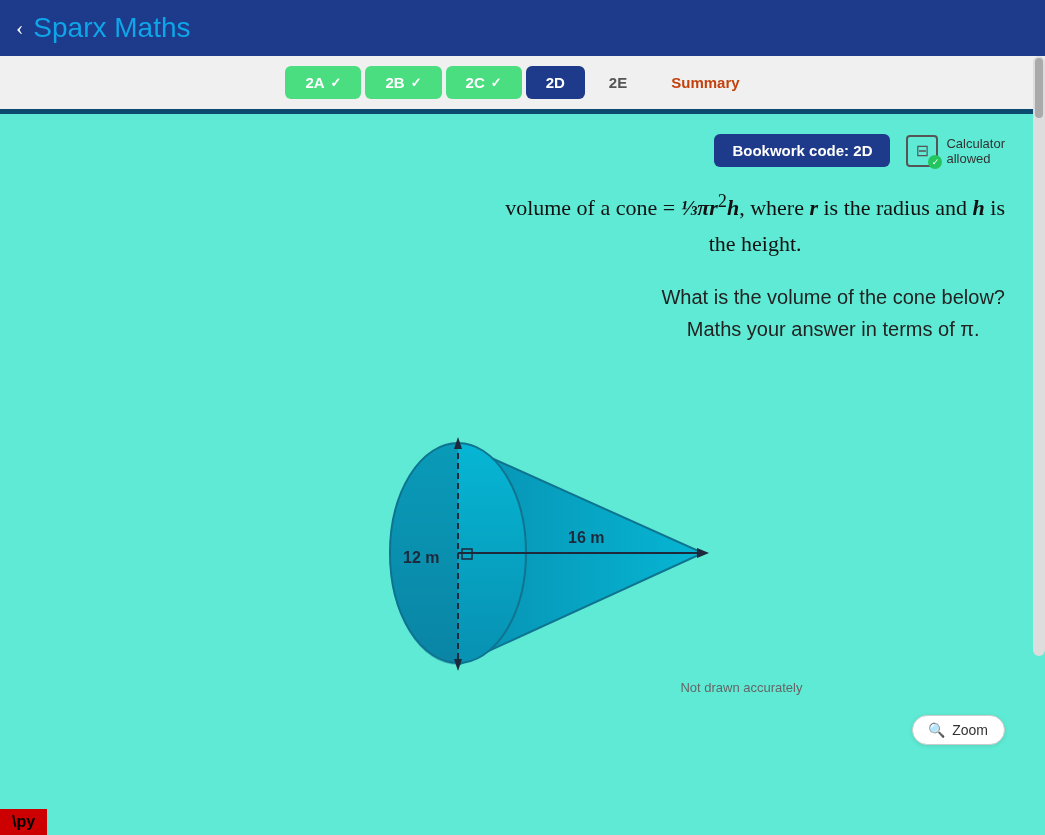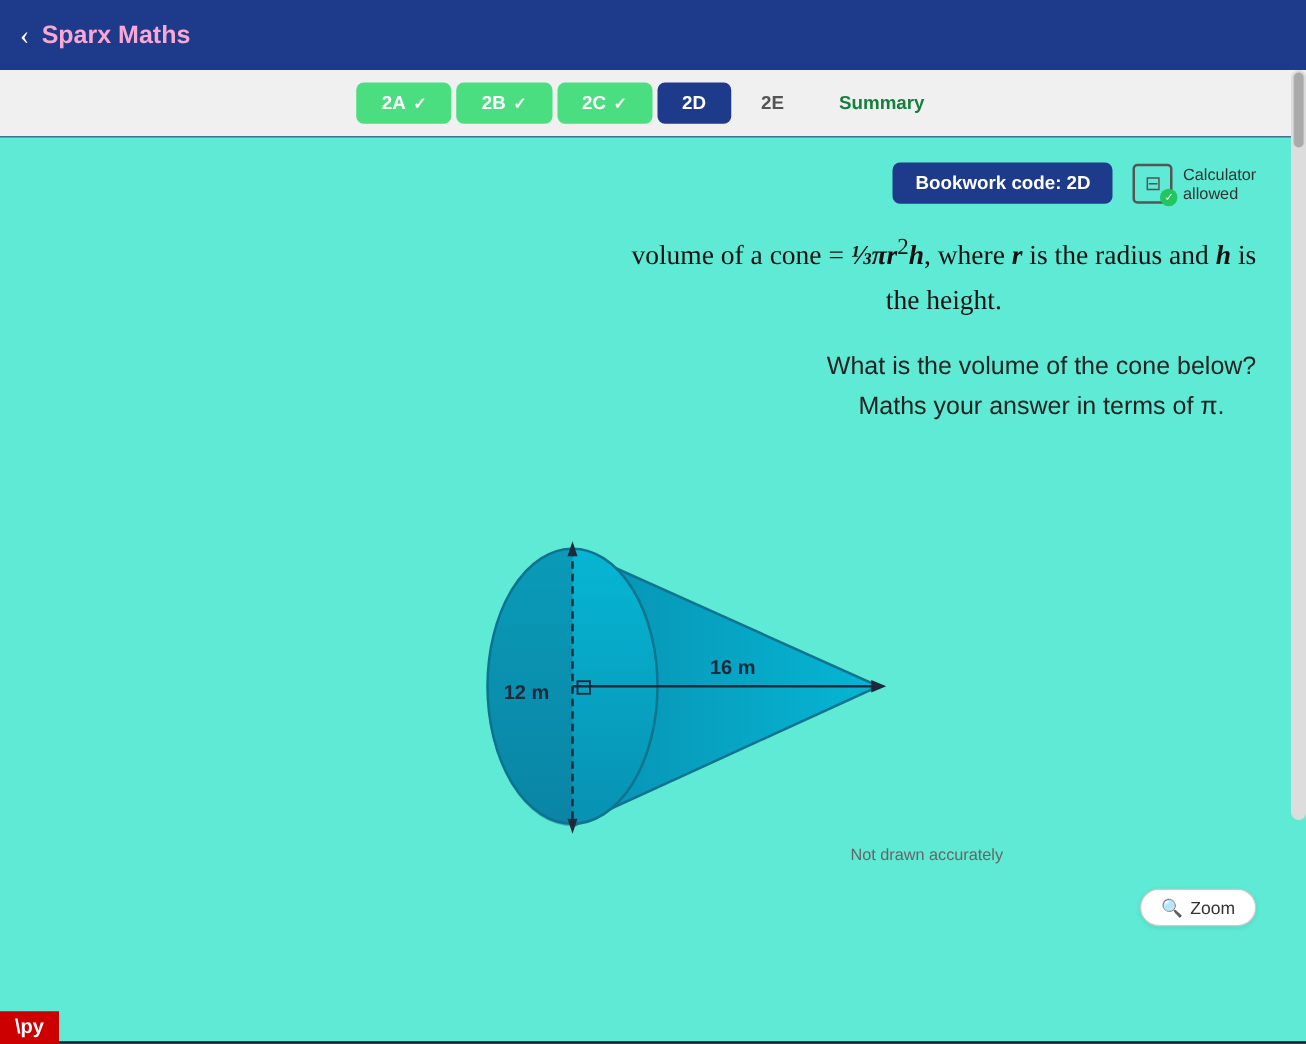--- a/index.html
+++ b/index.html
@@ -20,23 +20,23 @@
       padding: 0 16px;
       position: relative;
     }
     .header-back {
       color: white;
       font-size: 22px;
       margin-right: 10px;
       cursor: pointer;
     }
     .header-title {
-      color: #f9a8d4;
-      font-size: 20px;
-      font-weight: bold;
+      color: #0ea5e9;
+      font-size: 28px;
+      font-weight: normal;
       font-family: Arial, sans-serif;
     }
     .header-right {
       position: absolute;
       right: 16px;
       display: flex;
       align-items: center;
       gap: 16px;
       color: white;
       font-family: Arial, sans-serif;
@@ -65,21 +65,21 @@
     }
 
     
     .tab-bar {
       background: #f0f0f0;
       display: flex;
       align-items: center;
       justify-content: center;
       gap: 4px;
       padding: 10px 0;
-      border-bottom: 1px solid #0c4a6e;
+      border-bottom: 5px solid #0c4a6e;
     }
     .tab {
       padding: 8px 20px;
       border-radius: 6px;
       font-family: Arial, sans-serif;
       font-size: 15px;
       font-weight: bold;
       cursor: pointer;
       display: flex;
       align-items: center;
@@ -92,21 +92,21 @@
     .tab-active {
       background: #1e3a8a;
       color: white;
     }
     .tab-inactive {
       background: transparent;
       color: #555;
     }
     .tab-summary {
       background: transparent;
-      color: #15803d;
+      color: #c2410c;
       font-weight: bold;
     }
     .check-icon {
       color: white;
       font-size: 13px;
     }
 
     
     .main-content {
       background: #5eead4;
@@ -224,21 +224,21 @@
       margin-top: 40px;
       box-shadow: 0 1px 4px rgba(0,0,0,0.1);
     }
 
     
     .bottom-hint {
       position: fixed;
       bottom: 0;
       left: 0;
       background: #cc0000;
-      color: #ffffff;
+      color: #000000;
       padding: 4px 12px;
       font-family: Arial, sans-serif;
       font-size: 16px;
       font-weight: bold;
     }
 
     
     .scroll-area {
       position: fixed;
       right: 0;

